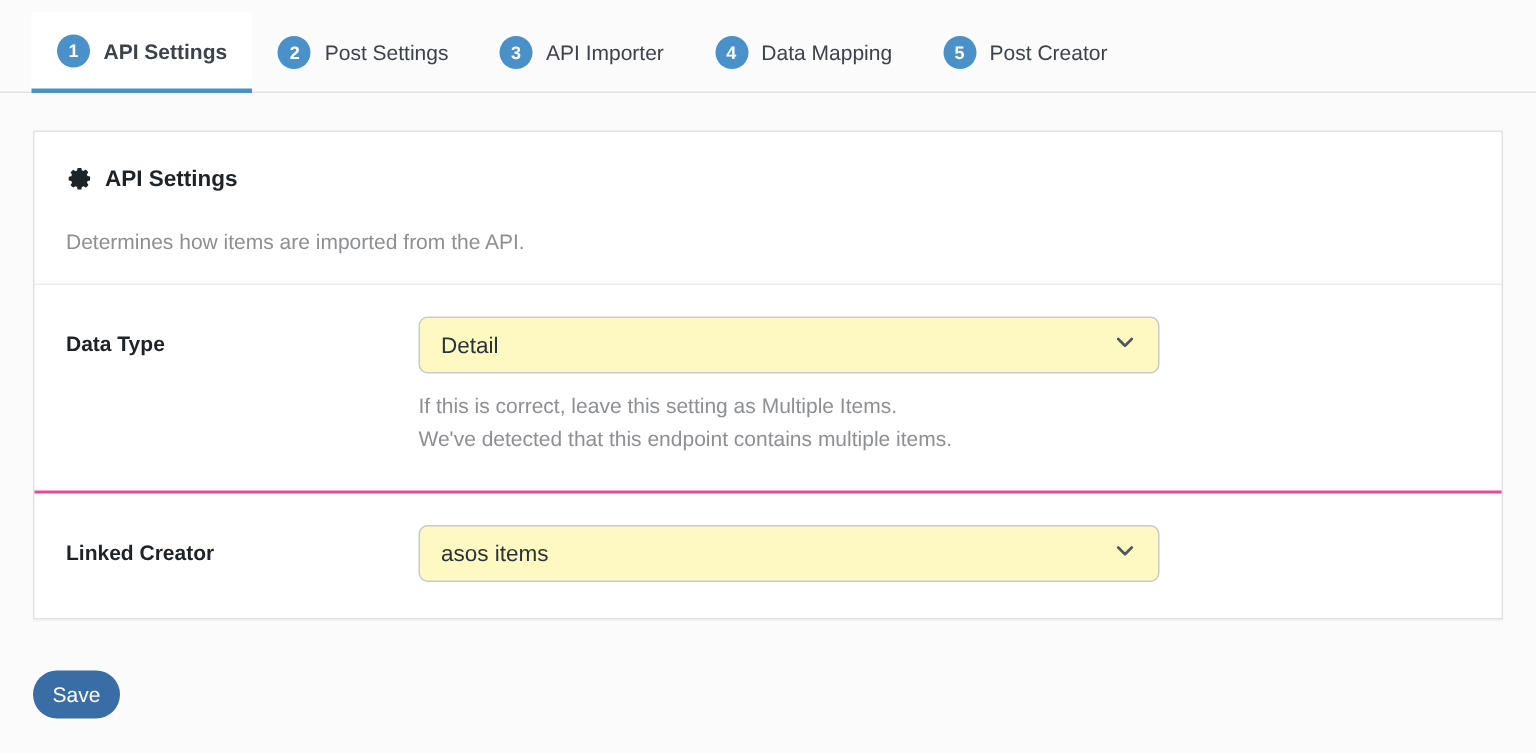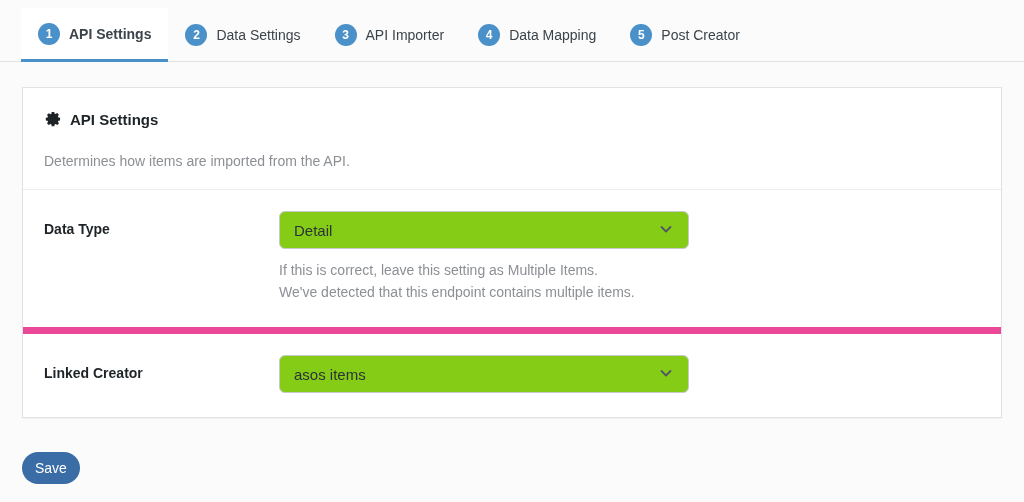--- a/index.html
+++ b/index.html
@@ -64,30 +64,30 @@
   }
   .panel-title svg{display:block;}
   .panel-subtitle{
     margin-top:25px;
     font-size:14px;color:var(--text-gray);
   }
   .row{
     display:grid;
     grid-template-columns:235px 1fr;
     padding:21px 21px 24px 21px;
-    border-bottom:7px solid #ec4899;
+    border-bottom:2px solid #ec4899;
   }
   .row:last-child{border-bottom:none;}
   .row-label{
     font-size:14px;font-weight:bold;color:var(--text-dark);
     padding-top:10px;
   }
   .select{
-    width:410px;height:38px;
-    background:#84cc16;
+    width:494px;height:38px;
+    background:#fef9c3;
     border:1px solid #c6c9cd;
     border-radius:6px;
     display:flex;align-items:center;
     padding:0 14px;
     font-size:15px;color:#2c3338;
     cursor:pointer;
     justify-content:space-between;
   }
   .select .chev{flex:0 0 auto;margin-left:10px;}
   .help{
@@ -113,21 +113,21 @@
 
 
 
 <div class="tabbar">
   <div class="tab active">
     <span class="badge">1</span>
     <span>API Settings</span>
   </div>
   <div class="tab">
     <span class="badge">2</span>
-    <span>Data Settings</span>
+    <span>Post Settings</span>
   </div>
   <div class="tab">
     <span class="badge">3</span>
     <span>API Importer</span>
   </div>
   <div class="tab">
     <span class="badge">4</span>
     <span>Data Mapping</span>
   </div>
   <div class="tab">

